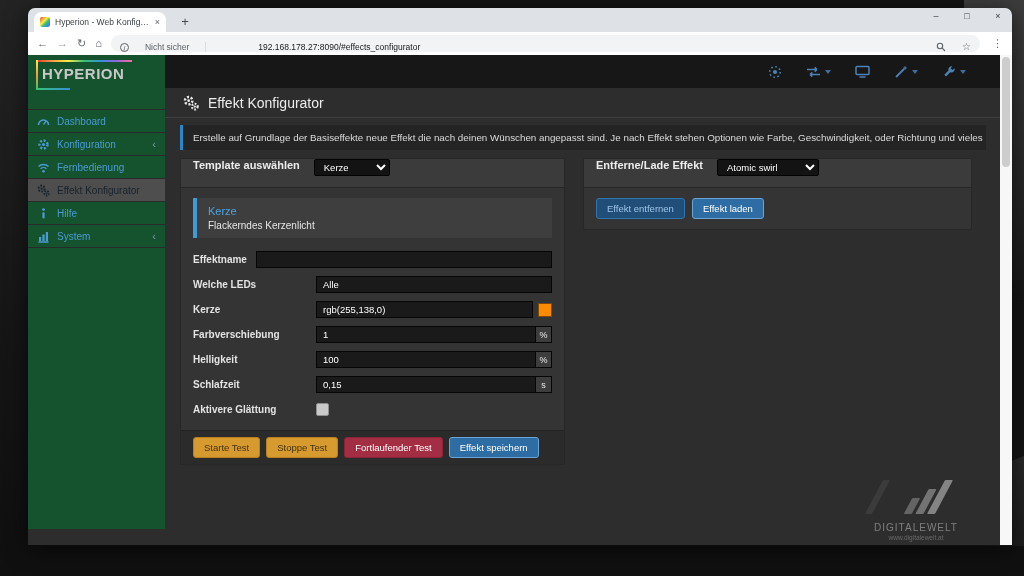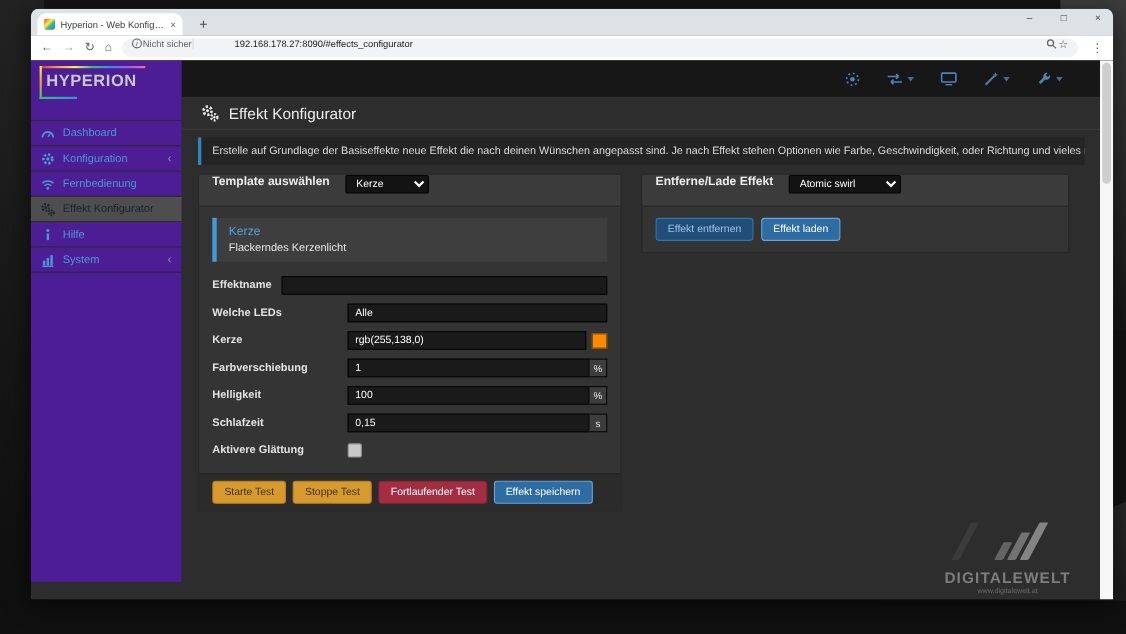--- a/index.html
+++ b/index.html
@@ -24,37 +24,37 @@
   .tabtitle { flex:1; font-size:8.5px; color:#3c4043; white-space:nowrap; overflow:hidden; text-overflow:ellipsis; }
   .tabclose { font-size:9px; color:#5f6368; cursor:default; }
   .newtab { position:absolute; left:146px; top:4px; width:22px; height:20px; text-align:center;
             line-height:19px; font-size:13px; color:#474b4f; }
   .wincontrols { position:absolute; right:8px; top:3px; display:flex; gap:19px; color:#3c4043; font-size:9px; }
   .wincontrols span { width:12px; text-align:center; }
 
   .toolbar { height:23px; background:#ffffff; display:flex; align-items:center; padding:0 9px; gap:9px; }
   .navglyph { color:#636669; font-size:11px; line-height:1; }
   .navglyph.fwd { color:#9aa0a6; }
-  .omnibox { flex:1; height:17px; background:#f1f3f4; border-radius:9px; display:flex; align-items:flex-start;
-             padding:0 9px; gap:1px; min-width:0; }
+  .omnibox { flex:1; height:17px; background:#f1f3f4; border-radius:9px; display:flex; align-items:flex-end;
+             padding:0 9px; gap:16px; min-width:0; }
   .infoicon { width:9px; height:9px; border:1px solid #5f6368; border-radius:50%; color:#5f6368;
               font-size:7px; line-height:9px; text-align:center; font-style:italic; flex:0 0 auto; }
   .sec { font-size:8.5px; color:#5f6368; white-space:nowrap; }
   .vdiv { width:1px; height:10px; background:#dadce0; }
   .url { font-size:8.5px; color:#202124; white-space:nowrap; overflow:hidden; flex:1;margin-left:36px; }
   .lens { flex:0 0 auto; }
   .star { color:#5f6368; font-size:10px; }
   .menu3 { color:#5f6368; font-size:11px; letter-spacing:0; padding-left:3px; }
 
   
   .page { position:absolute; left:0; top:47px; right:0; bottom:0; background:#2d2d2d; }
   .scrollbar { position:absolute; right:0; top:0; width:12px; bottom:0; background:#f7f7f7; }
   .scrollthumb { position:absolute; left:2px; right:2px; top:2px; height:110px; background:#cdcdcd; border-radius:4px; }
 
-  .sidebar { position:absolute; left:0; top:0; width:137px; bottom:16px; background:#4c1d95; z-index:2; }
+  .sidebar { position:absolute; left:0; top:0; width:137px; bottom:16px; background:#14532d; z-index:2; }
   .logo { position:relative; height:44px; padding:10px 0 0 14px; }
   .logotext { font-size:15px; letter-spacing:.5px; color:#c9c9c9; font-weight:bold; }
   .logo::before { content:""; position:absolute; left:8px; top:5px; width:96px; height:2px;
                   background:linear-gradient(90deg,#e3342f,#f6993f,#ffed4a,#38c172,#3490dc,#9561e2,#f66d9b); }
   .logo::after { content:""; position:absolute; left:8px; top:5px; width:2px; height:30px;
                  background:linear-gradient(180deg,#ffed4a,#f6993f,#38c172); }
   .logo .lb { position:absolute; left:8px; top:33px; width:34px; height:2px;
               background:linear-gradient(90deg,#38c172,#3490dc); }
   .smenu { margin-top:10px; border-top:1px solid #2a2a2a; }
   .sitem { height:23px; display:flex; align-items:center; gap:7px; padding:0 9px;
@@ -110,21 +110,21 @@
   .btn.primary { background:#2e6da4; border-color:#6ba3d4; color:#fff; }
   .btn.primarydark { background:#214e79; border-color:#2e76ad; color:#9dc4e8; }
 
   .watermark { position:absolute; right:24px; bottom:4px; width:120px; text-align:center; opacity:.85; }
   .wlogo { position:relative; height:44px; margin-bottom:2px; }
   .wbar { position:absolute; bottom:6px; transform:skewX(-28deg); border-radius:1px; }
   .wbar.b0 { left:18px; width:7px; height:34px; background:#3e3e3e; }
   .wbar.b1 { left:52px; width:8px; height:16px; background:#6e6e6e; }
   .wbar.b2 { left:66px; width:8px; height:25px; background:#808080; }
   .wbar.b3 { left:80px; width:8px; height:34px; background:#949494; }
-  .wmtitle { font-size:14px; font-weight:bold; letter-spacing:1px; color:#8c8c8c; }
+  .wmtitle { font-size:10px; font-weight:normal; letter-spacing:1px; color:#8c8c8c; }
   .wmsub { font-size:6.5px; color:#737373; margin-top:1px; }
 </style>
 </head>
 <body>
 
 <div class="desktop">
   <div class="hill h1"></div>
   <div class="hill h2"></div>
   <div class="hill h4"></div>
   <div class="hill h3"></div>

